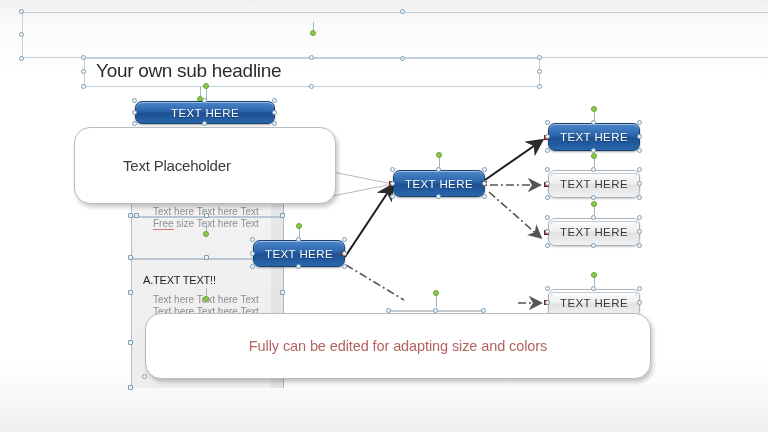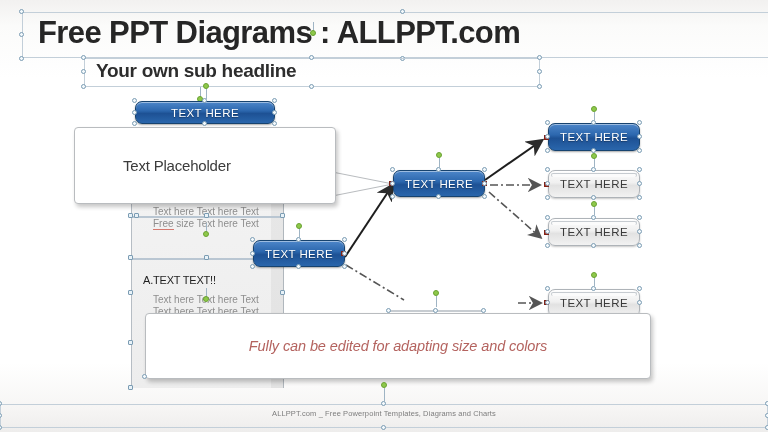--- a/index.html
+++ b/index.html
@@ -29,21 +29,21 @@
   #title-box{left:22px;top:12px;width:760px;height:46px;}
   #title-text{
     position:absolute;left:16px;top:3px;
     font-size:31px;font-weight:bold;color:#262626;
     letter-spacing:-0.6px;white-space:nowrap;
     font-family:"Liberation Sans",sans-serif;
   }
   #sub-box{left:84px;top:58px;width:456px;height:29px;}
   #sub-text{
     position:absolute;left:12px;top:2px;
-    font-size:19px;font-weight:bold;color:#2d2d2d;
+    font-size:19px;font-weight:normal;color:#2d2d2d;
     letter-spacing:-0.3px;white-space:nowrap;
   }
 
   
   #panel{
     position:absolute;left:131px;top:130px;width:140px;height:258px;
     background:linear-gradient(180deg,#f4f4f4,#ededed);
     border-left:1px solid #b6bdc4;border-right:1px solid #b6bdc4;
   }
   #panel2{
@@ -78,51 +78,50 @@
     border-bottom:none;
   }
 
   
   .reddot{position:absolute;width:5px;height:5px;background:#c0392b;
           border:1px solid #7e241a;box-sizing:border-box;}
 
   
   .callout{
     position:absolute;background:#ffffff;border:1px solid #b9bcbf;
-    border-radius:4px;box-shadow:2px 3px 4px rgba(0,0,0,.22);
+    border-radius:16px;box-shadow:2px 3px 4px rgba(0,0,0,.22);
     display:flex;align-items:center;
   }
   #callout-top{left:74px;top:127px;width:260px;height:75px;}
   #callout-top .ctext{
     margin-left:48px;font-size:15px;color:#3b3b3b;letter-spacing:-0.2px;
   }
   #callout-bottom{left:145px;top:313px;width:504px;height:64px;
     justify-content:center;}
   #callout-bottom .ctext{
-    font-size:14.5px;color:#b4635f;letter-spacing:-0.1px;font-style:italic;
+    font-size:14.5px;color:#b4635f;letter-spacing:-0.1px;
   }
 
   
   #footer-box{left:0px;top:404px;width:768px;height:24px;}
   #footer-text{
     position:absolute;left:0;right:0;top:5px;text-align:center;
     font-size:7.5px;color:#7d7d7d;letter-spacing:0.1px;
   }
 
   svg.ov{position:absolute;left:0;top:0;width:768px;height:432px;
          overflow:visible;pointer-events:none;}
 </style>
 </head>
 <body>
 
 <div id="slide">
 
   <div class="tbox" id="title-box">
     <div class="frame"></div>
-    <div id="title-text">Free PPT Diagrams : ALLPPT.com</div>
     <div class="handle" style="left:-3px;top:-3px"></div>
     <div class="handle" style="left:378px;top:-3px"></div>
 
     <div class="handle" style="left:-3px;top:20px"></div>
 
     <div class="handle" style="left:-3px;top:44px"></div>
     <div class="handle" style="left:378px;top:44px"></div>
 
     <div class="rotstem" style="left:291px;top:10px;height:14px"></div>
     <div class="rot" style="left:288px;top:18px"></div>
@@ -315,28 +314,14 @@
   <div class="handle" style="left:545px;top:300px"></div>
   <div class="handle" style="left:637px;top:300px"></div>
   <div class="rotstem" style="left:594px;top:277px;height:9px"></div>
   <div class="rot" style="left:591px;top:272px"></div>
 
   <div class="callout" id="callout-bottom">
     <div class="ctext">Fully can be edited for adapting size and colors</div>
   </div>
   <div class="handle" style="left:142px;top:374px"></div>
 
-  <div class="tbox" id="footer-box">
-    <div class="frame"></div>
-    <div id="footer-text">ALLPPT.com _ Free Powerpoint Templates, Diagrams and Charts</div>
-    <div class="handle" style="left:-3px;top:-3px"></div>
-    <div class="handle" style="left:381px;top:-3px"></div>
-    <div class="handle" style="left:765px;top:-3px"></div>
-    <div class="handle" style="left:-3px;top:9px"></div>
-    <div class="handle" style="left:765px;top:9px"></div>
-    <div class="handle" style="left:-3px;top:21px"></div>
-    <div class="handle" style="left:381px;top:21px"></div>
-    <div class="handle" style="left:765px;top:21px"></div>
-    <div class="rotstem" style="left:384px;top:-16px;height:14px"></div>
-    <div class="rot" style="left:381px;top:-22px"></div>
-  </div>
 
 </div>
 
 </body></html>

